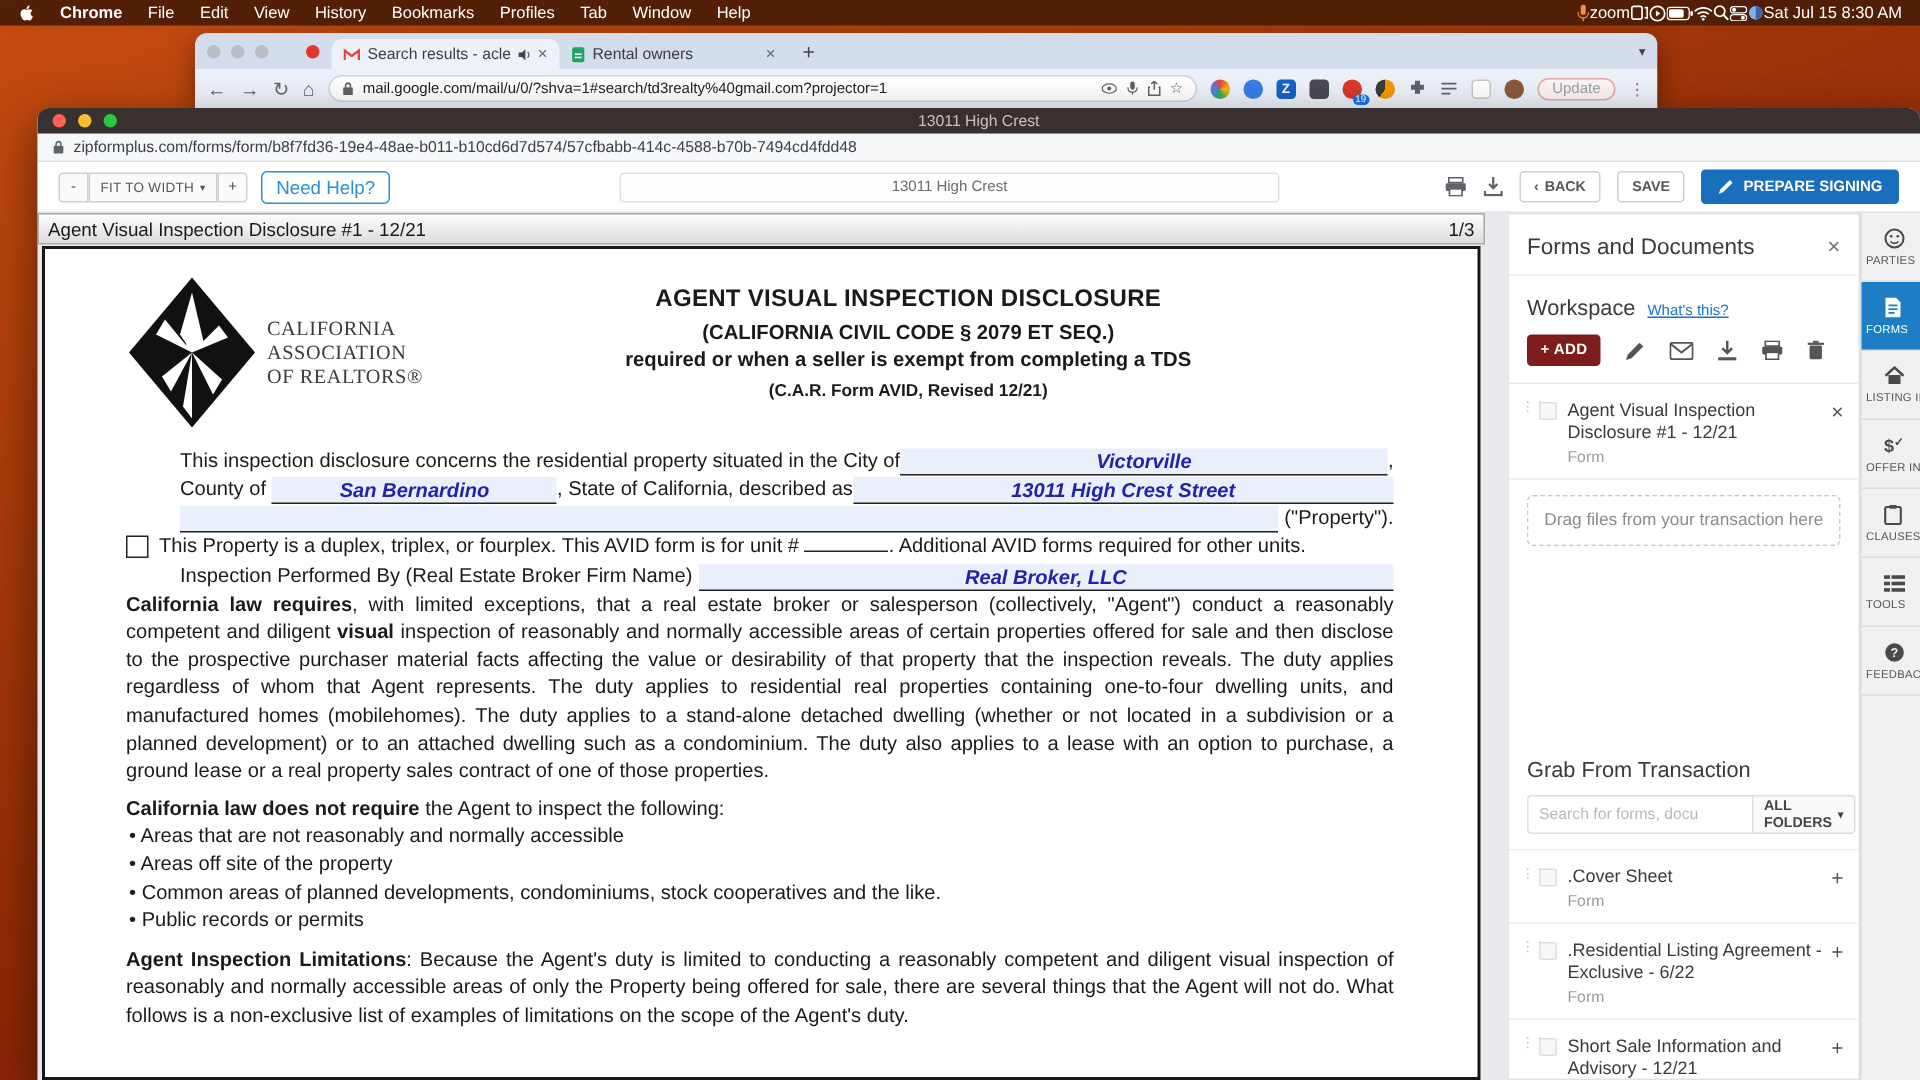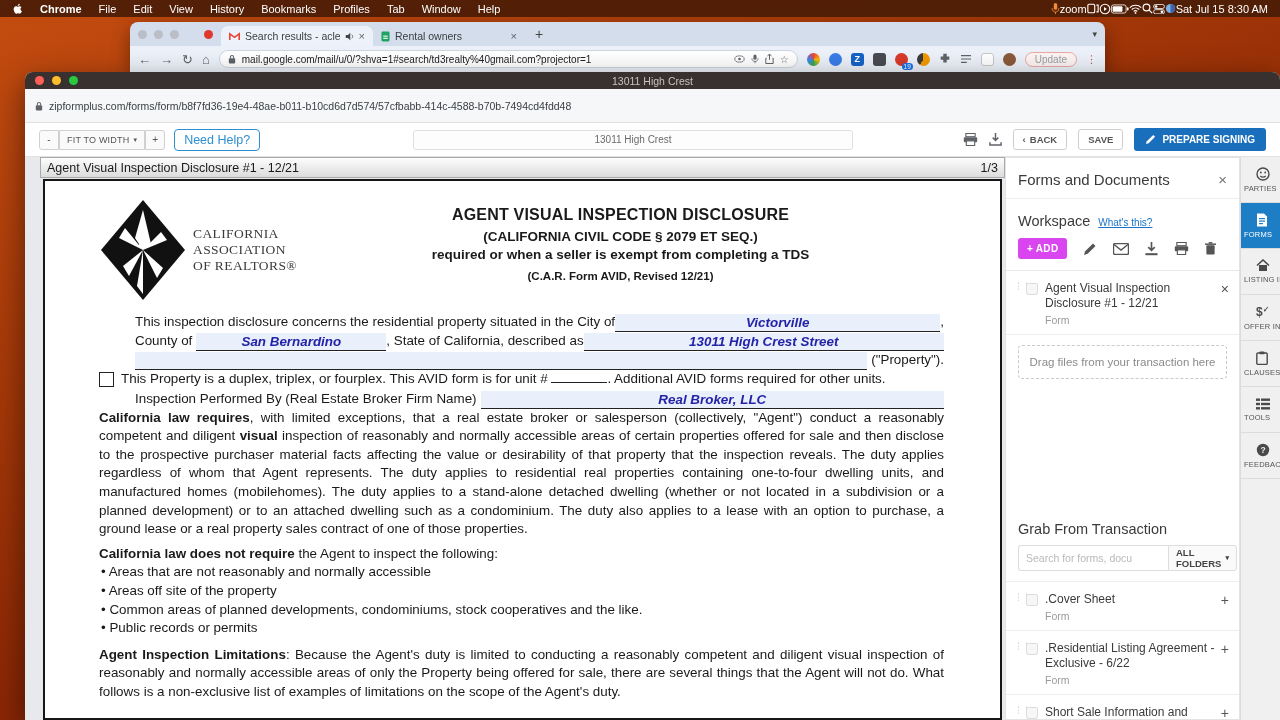--- a/index.html
+++ b/index.html
@@ -46,42 +46,42 @@
   .kebab { color:#b55; font-size:11px; }
 
   
   .front-window { position:absolute; left:25px; top:72px; width:1255px; height:648px;
                   border-radius:8px 8px 0 0; overflow:hidden; box-shadow:0 10px 30px rgba(0,0,0,.5);
                   background:#e8e9ec; z-index:10; display:flex; flex-direction:column; }
   .fw-titlebar { height:17px; background:#393130; display:flex; align-items:center; position:relative; flex:none; }
   .tl { width:9px; height:9px; border-radius:50%; margin-left:8px; }
   .tl.red{ background:#ff5f57; margin-left:10px;} .tl.yel{ background:#febc2e;} .tl.grn{ background:#28c840;}
   .fw-title { position:absolute; left:0; right:0; text-align:center; color:#c9c2be; font-size:10.5px; }
-  .fw-urlbar { height:34px; background:#f6f7f9; border-bottom:1px solid #e0e0e0; display:flex;
+  .fw-urlbar { height:19px; background:#f6f7f9; border-bottom:1px solid #e0e0e0; display:flex;
                align-items:center; padding:0 10px; gap:6px; font-size:10.5px; color:#3c4043; flex:none; }
   .fw-toolbar { height:34px; background:#fff; border-bottom:1px solid #e2e2e2; display:flex;
                 align-items:center; padding:0 14px; flex:none; }
   .zbtn { height:20px; border:1px solid #d0d0d0; background:#fafafa; color:#555; font-size:10px;
           display:flex; align-items:center; justify-content:center; padding:0 7px; }
   .zbtn.minus{ border-radius:3px 0 0 3px; width:20px; }
   .zbtn.plus{ border-radius:0 3px 3px 0; width:20px; }
   .zbtn.mode{ font-size:9px; letter-spacing:.2px; gap:4px; }
   .need-help { margin-left:9px; height:22px; border:1.5px solid #2d8fd0; color:#2d8fd0; border-radius:4px;
                font-size:12.5px; display:flex; align-items:center; padding:0 9px; background:#fff; }
   .doc-name { position:absolute; left:388px; width:440px; height:20px; border:1px solid #e0e0e0;
               border-radius:3px; background:#fdfdfd; text-align:center; font-size:10px; color:#6b6b6b;
               font-family:"Liberation Sans",sans-serif; }
   .fw-tool-right { margin-left:auto; display:flex; align-items:center; gap:11px; }
   .tool-ic { color:#5f6368; display:flex; }
   .obtn { height:21px; border:1px solid #cfcfcf; border-radius:3px; background:#fff; color:#555;
           font-size:9.5px; font-weight:bold; display:flex; align-items:center; padding:0 9px; gap:4px; }
   .prepare { height:23px; background:#1a6fbd; color:#fff; border-radius:3px; font-size:10px; font-weight:bold;
              display:flex; align-items:center; padding:0 11px; gap:6px; white-space:nowrap; }
 
-  .fw-content { flex:1; display:flex; position:relative; overflow:hidden;padding-left:15px; }
+  .fw-content { flex:1; display:flex; position:relative; overflow:hidden; }
 
   
   .doc-col { width:965px; flex:none; display:flex; flex-direction:column; }
   .doc-header { height:21px; background:linear-gradient(#fdfdfd,#dcdcdc); border:1px solid #a9a9a9;
                 display:flex; align-items:center; font-size:12.5px; color:#1a1a1a; padding:0 6px; flex:none; }
   .doc-header .pg { margin-left:auto; }
   .doc-page { margin:1px 3px 0 3px; background:#fff; border:2px solid #161616; flex:1;
               padding:13px 56px 0 54px; color:#1a1a1a; font-size:13.4px; line-height:18.6px; overflow:hidden; }
   .doc-head { display:flex; height:112px; margin-bottom:7px; }
   .car-logo { display:flex; align-items:center; gap:6px; flex:none; }
@@ -106,21 +106,21 @@
   
   .side-panel { position:absolute; left:980px; top:0; width:235px; height:100%; background:#fff;
                 border:1px solid #e3e3e3; font-size:12px; color:#333; }
   .sp-head { display:flex; align-items:center; padding:13px 12px 10px 12px; border-bottom:1px solid #eee; }
   .sp-head .t { font-size:15px; color:#3a3a3a; }
   .sp-x { margin-left:auto; color:#777; font-size:15px; }
   .ws-row { display:flex; align-items:baseline; gap:8px; padding:14px 12px 0 12px; }
   .ws-row .h { font-size:14.5px; color:#3a3a3a; }
   .link { color:#1a73c8; font-size:10px; text-decoration:underline; }
   .ws-tools { display:flex; align-items:center; gap:16px; padding:9px 12px 11px 12px; border-bottom:1px solid #e8e8e8; }
-  .add-btn { background:#d946ef; color:#fff; font-size:10px; font-weight:bold; border-radius:3px;
+  .add-btn { background:#7f1d1d; color:#fff; font-size:10px; font-weight:bold; border-radius:3px;
              padding:5px 9px; letter-spacing:.3px; }
   .gicon { color:#555; display:flex; }
   .item-row { display:flex; align-items:flex-start; padding:10px 10px 8px 8px; border-bottom:1px solid #eee; }
   .handle { color:#c6c6c6; font-size:9px; line-height:5px; width:10px; margin-top:3px; letter-spacing:-1px; }
   .ichk { width:12px; height:12px; border:1px solid #ddd; background:#f7f7f7; border-radius:2px;
           margin:2px 7px 0 2px; flex:none; }
   .item-main { flex:1; }
   .item-title { font-size:12px; color:#3a3a3a; line-height:15px; }
   .item-type { font-size:10.5px; color:#9a9a9a; margin-top:3px; }
   .item-act { color:#555; font-size:14px; margin-left:6px; }

